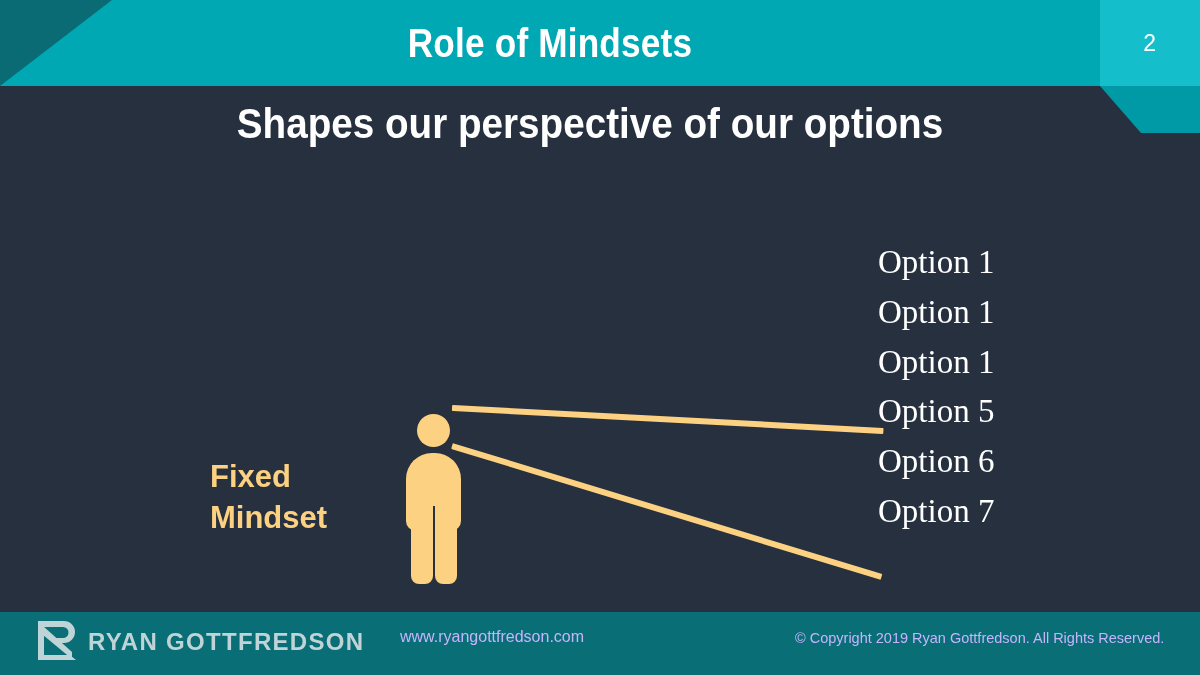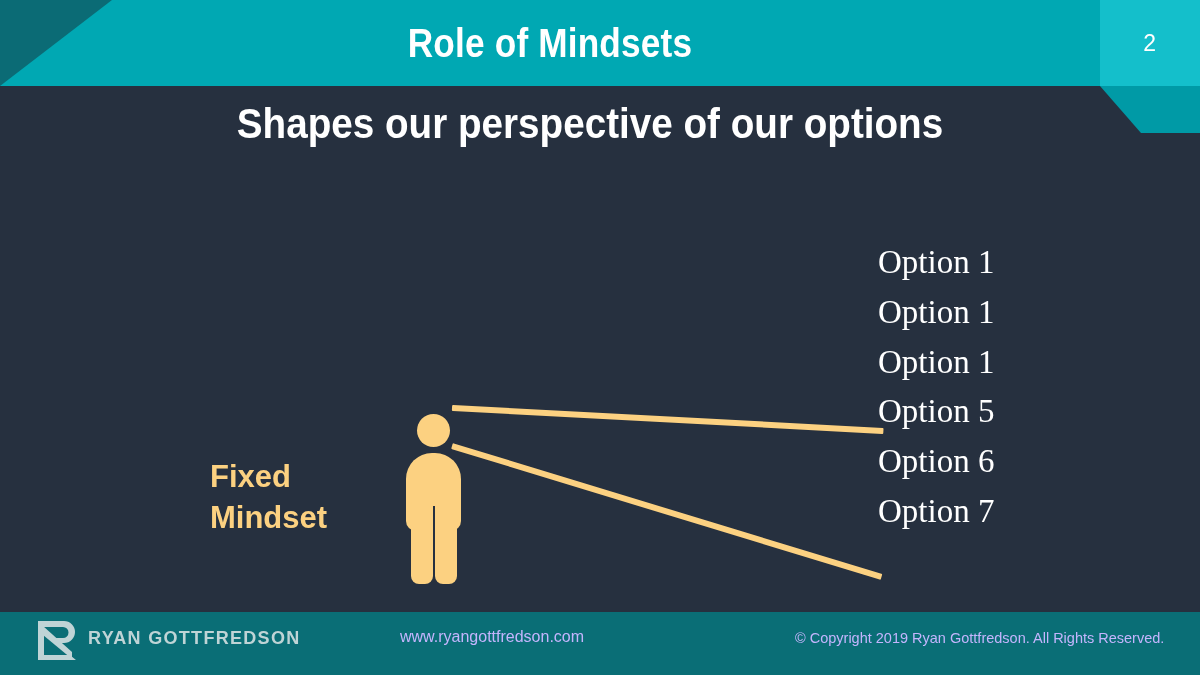--- a/index.html
+++ b/index.html
@@ -214,21 +214,21 @@
     left: 36px;
     top: 619px;
     width: 42px;
     height: 42px;
   }
   .brand-name {
     position: absolute;
     left: 88px;
     top: 628px;
     color: #bfd4d6;
-    font-size: 18px;
+    font-size: 24px;
     font-weight: bold;
     letter-spacing: 1.3px;
     font-family: "Liberation Sans", sans-serif;
   }
   .footer-url {
     position: absolute;
     left: 400px;
     top: 628px;
     width: 420px;
     text-align: left;

